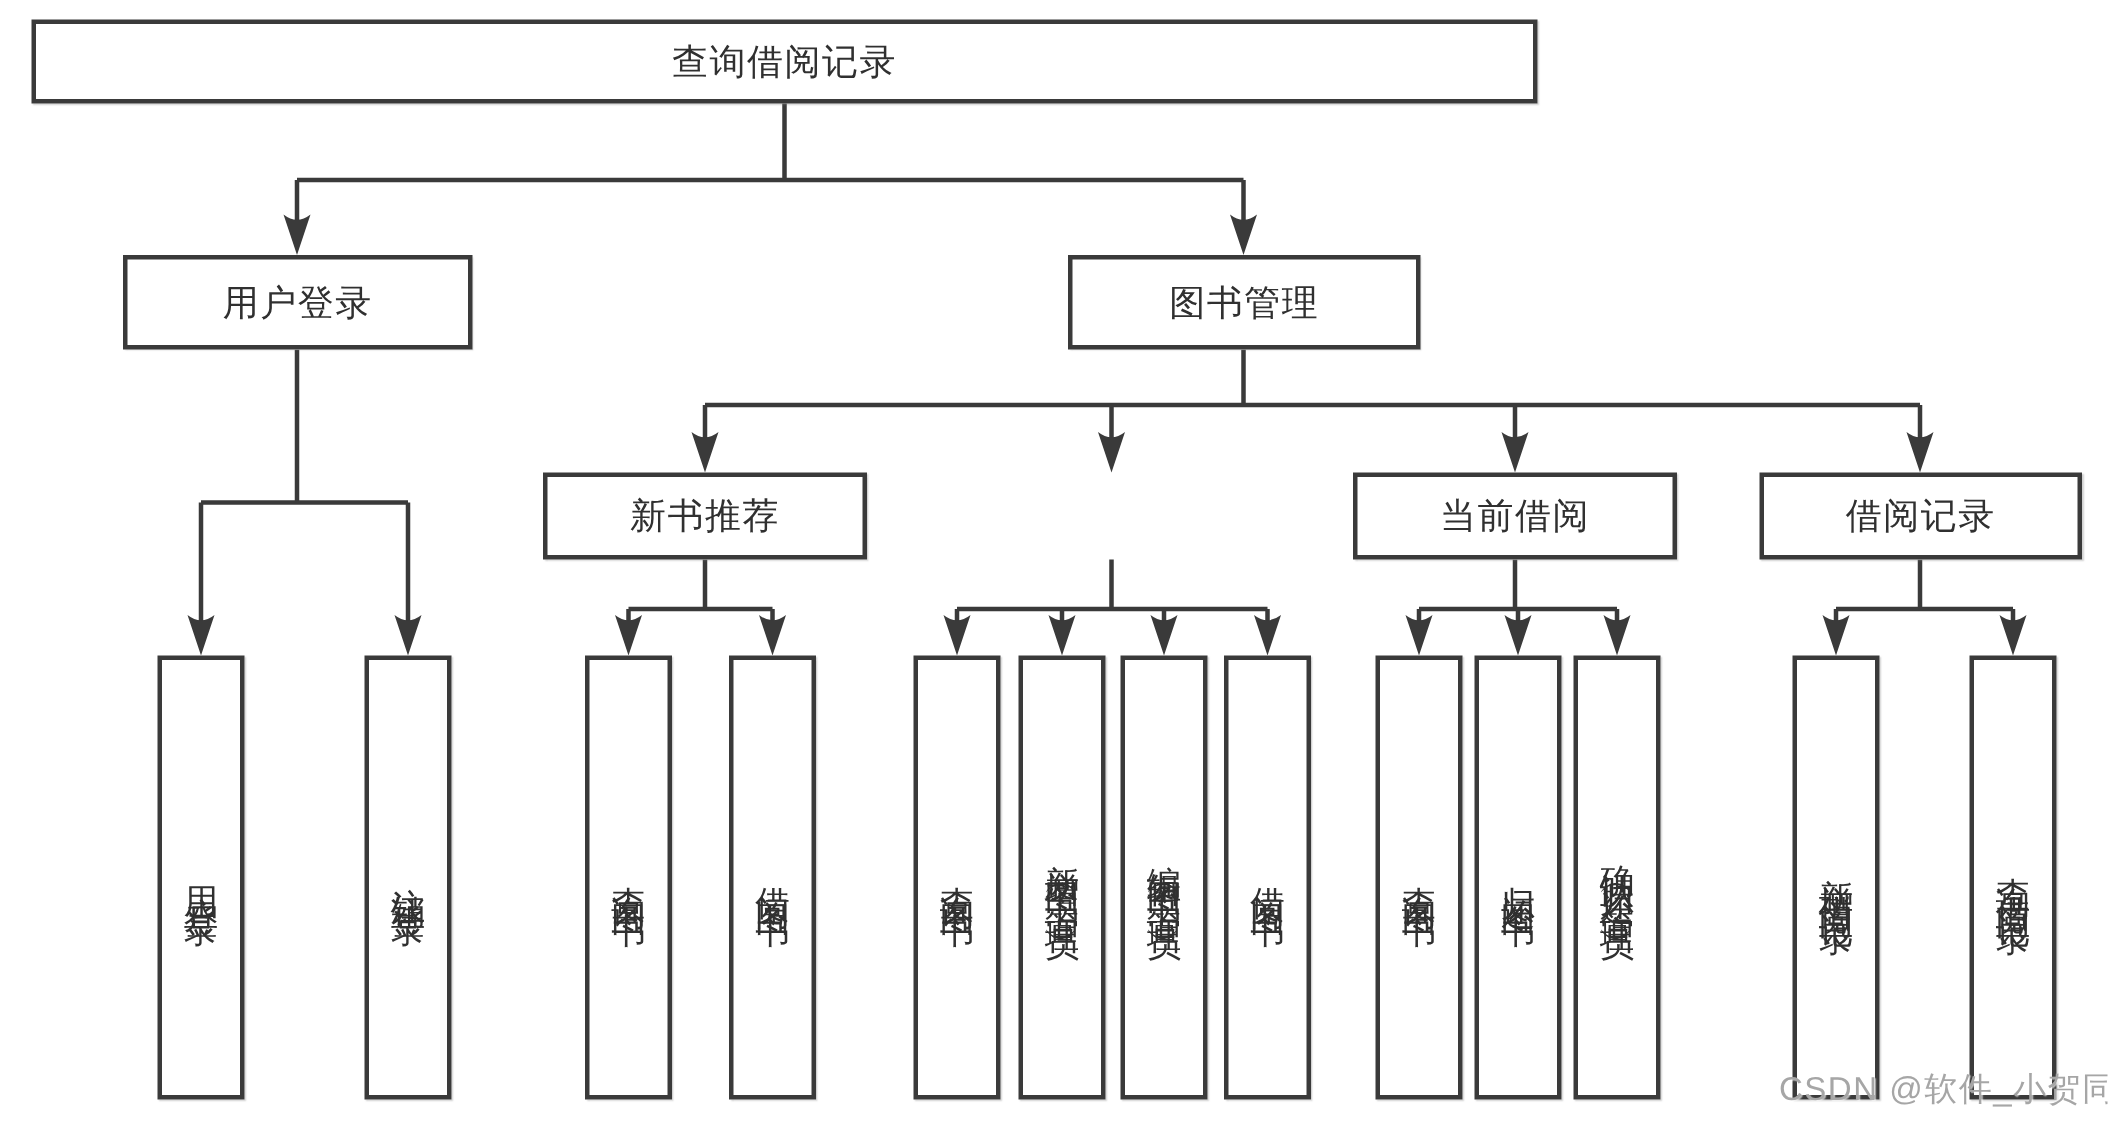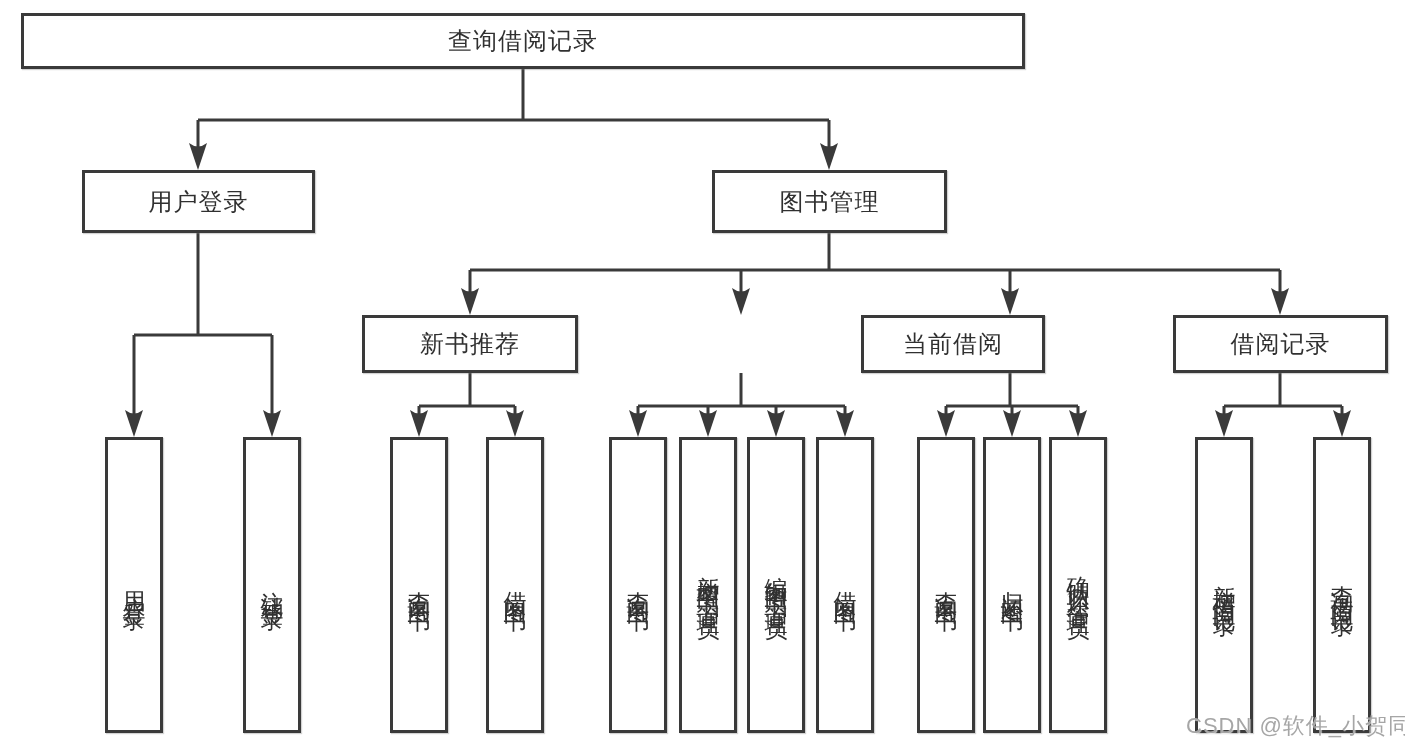--- a/index.html
+++ b/index.html
@@ -100,21 +100,21 @@
       <use href="#ah" transform="translate(1342,437)"></use>
     </g>
   </svg>
 
   <div class="box hbox" style="left:21px;top:13px;width:1004px;height:56px">查询借阅记录</div>
 
   <div class="box hbox" style="left:82px;top:170px;width:233px;height:63px">用户登录</div>
   <div class="box hbox" style="left:362px;top:315px;width:216px;height:58px">新书推荐</div>
 
   <div class="box hbox" style="left:712px;top:170px;width:235px;height:63px">图书管理</div>
-  <div class="box hbox" style="left:861px;top:315px;width:184px;height:58px">当前借阅</div>
+  <div class="box hbox" style="left:902px;top:315px;width:216px;height:58px">当前借阅</div>
   <div class="box hbox" style="left:1173px;top:315px;width:215px;height:58px">借阅记录</div>
 
   <div class="box vbox" style="left:105px">用户登录</div>
   <div class="box vbox" style="left:243px">注销登录</div>
 
   <div class="box vbox" style="left:390px">查询图书</div>
   <div class="box vbox" style="left:486px">借阅图书</div>
 
   <div class="box vbox" style="left:609px">查询图书</div>
   <div class="box vbox" style="left:679px">新增图书（管理员）</div>

